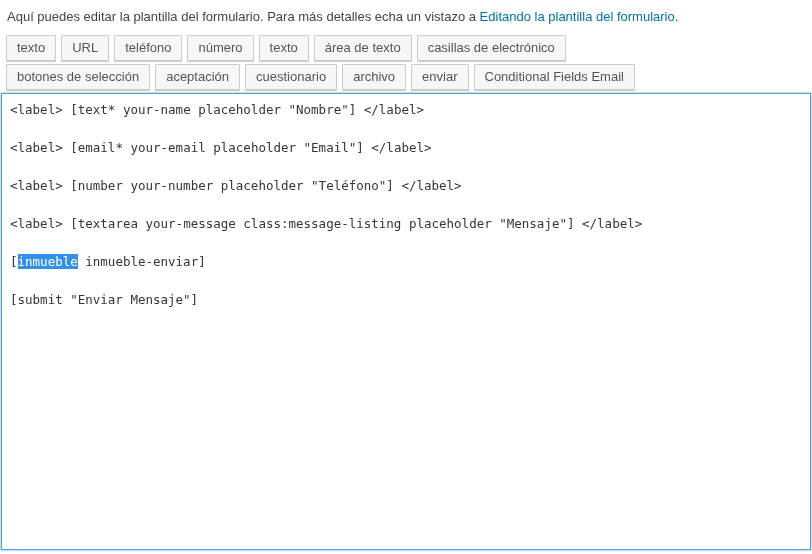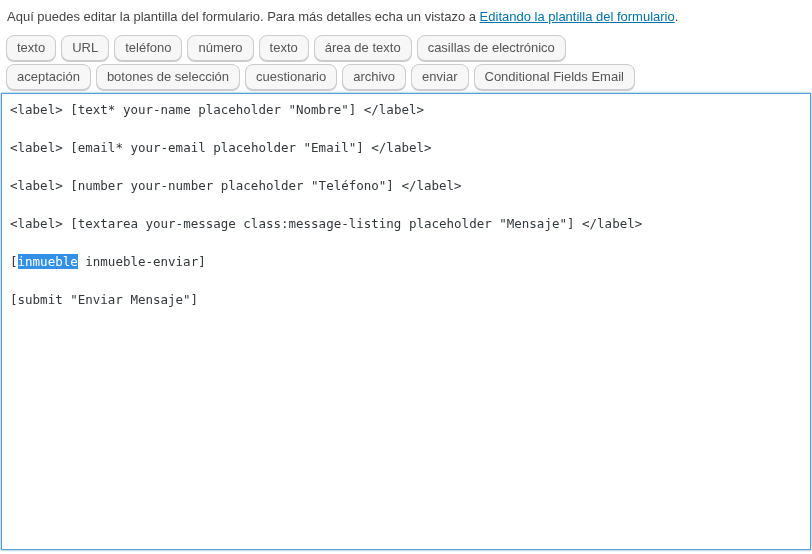--- a/index.html
+++ b/index.html
@@ -25,37 +25,36 @@
   }
   .wrap { padding: 0; }
   .intro {
     margin: 8px 4px 9px 7px;
     font-size: 13px;
     line-height: 1.4;
     color: var(--intro-text);
   }
   .intro a {
     color: var(--link);
-    text-decoration: underline;
     cursor: pointer;
   }
   .tag-rows { margin: 0 0 0 6px; }
   .tag-row {
     display: flex;
     flex-wrap: wrap;
     gap: 5px;
     margin-bottom: 3px;
   }
   button.tag {
     font-family: "Liberation Sans", sans-serif;
     font-size: 13px;
     color: var(--button-text);
     background: var(--button-bg);
     border: 1px solid var(--button-border);
-    border-radius: 8px;
+    border-radius: 1px;
     box-shadow: 0 1px 0 var(--button-border);
     height: 26px;
     line-height: 24px;
     padding: 0 10px;
     cursor: pointer;
     white-space: nowrap;
   }
   .editor {
     position: relative;
     margin: 3px 1px 0 1px;
@@ -99,22 +98,22 @@
     <div class="tag-row" id="tag-row-1">
         <button class="tag" type="button">texto</button>
         <button class="tag" type="button">URL</button>
         <button class="tag" type="button">teléfono</button>
         <button class="tag" type="button">número</button>
         <button class="tag" type="button">texto</button>
         <button class="tag" type="button">área de texto</button>
         <button class="tag" type="button">casillas de electrónico</button>
       </div>
     <div class="tag-row" id="tag-row-2">
+        <button class="tag" type="button">botones de selección</button>
         <button class="tag" type="button">aceptación</button>
-        <button class="tag" type="button">botones de selección</button>
         <button class="tag" type="button">cuestionario</button>
         <button class="tag" type="button">archivo</button>
         <button class="tag" type="button">enviar</button>
         <button class="tag" type="button">Conditional Fields Email</button>
       </div>
   </div>
 
   <div class="editor" role="textbox" aria-multiline="true">
     <div id="editor-content">
         <div class="code-line"><span>&lt;</span><span class="sp">label</span><span>&gt; [</span><span class="sp">text</span><span>* </span><span class="sp">your-name</span><span> </span><span class="sp">placeholder</span><span> "Nombre"] &lt;/</span><span class="sp">label</span><span>&gt;</span></div>

